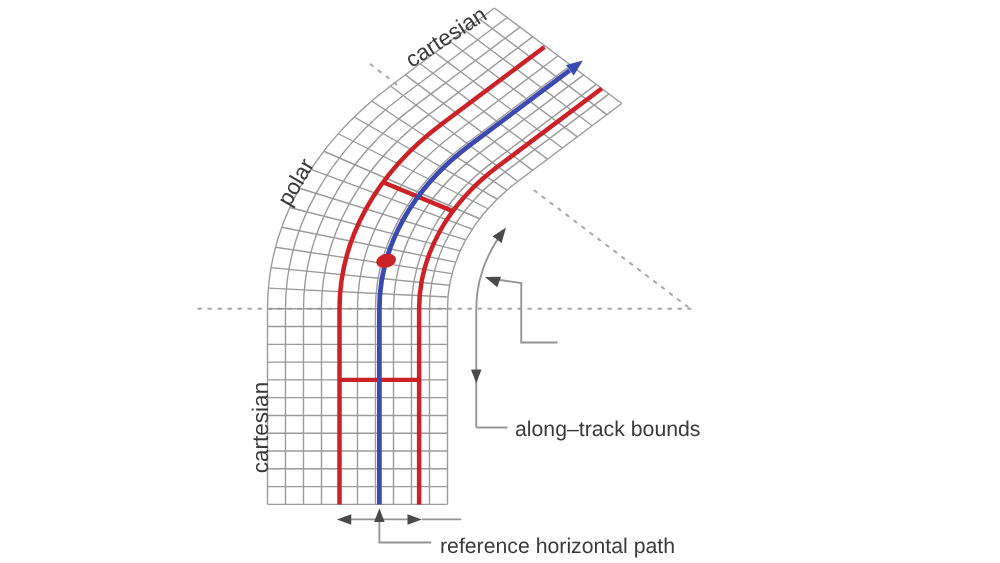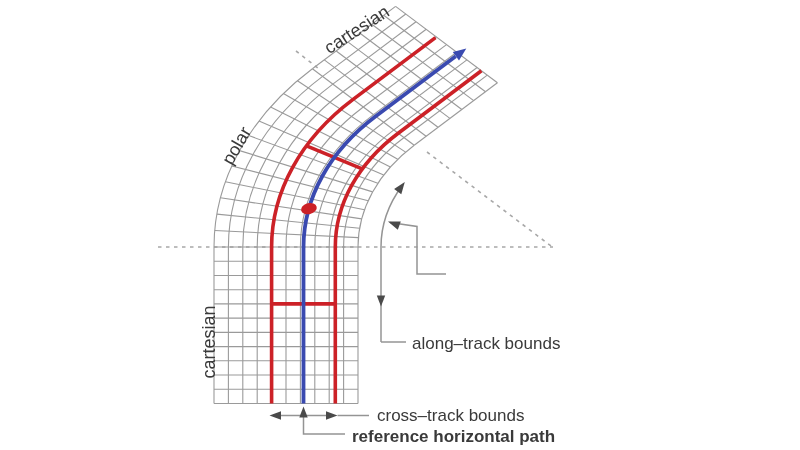--- a/index.html
+++ b/index.html
@@ -25,21 +25,21 @@
     font-size:17px;line-height:17px;white-space:nowrap;
   }
   .lbl-section{font-size:18px;}
   .rot{transform-origin:center center;}
   #lbl-cartesian-top{left:357px;top:30px;transform:translate(-50%,-50%) rotate(-33deg);}
   #lbl-polar{left:237px;top:146px;transform:translate(-50%,-50%) rotate(-60deg);}
   #lbl-cartesian-bottom{left:209px;top:342px;transform:translate(-50%,-50%) rotate(-90deg);}
   #lbl-ref-position{left:452px;top:266px;line-height:15.5px;white-space:pre-line;}
   #lbl-along-bounds{left:412px;top:335px;text-align:right;}
   #lbl-cross-bounds{left:377px;top:407px;}
-  #lbl-ref-path{left:352px;top:428px;font-weight:bold;}
+  #lbl-ref-path{left:352px;top:428px;}
 </style>
 </head>
 <body style="--bound-red: #cc2127; --path-blue: #3a4ab0; --grid-gray: #9a9a9a; --dash-gray: #a8a8a8; --ann-gray: #949494; --arrow-gray: #4a4a4a; --text-gray: #3a3a3a;">
 
 <div id="stage">
 
   <svg width="800" height="450" viewBox="0 0 800 450">
 
     <g>
       <line class="dashed" x1="158" y1="247" x2="553" y2="247"></line>
@@ -153,16 +153,15 @@
 
   <div class="lbl lbl-section rot" id="lbl-cartesian-top">cartesian</div>
 
   <div class="lbl lbl-section rot" id="lbl-polar">polar</div>
 
   <div class="lbl lbl-section rot" id="lbl-cartesian-bottom">cartesian</div>
 
 
   <div class="lbl" id="lbl-along-bounds">along–track bounds</div>
 
-  <div class="lbl" id="lbl-cross-bounds">cross–track bounds</div>
 
   <div class="lbl" id="lbl-ref-path">reference horizontal path</div>
 </div>
 
 </body></html>

